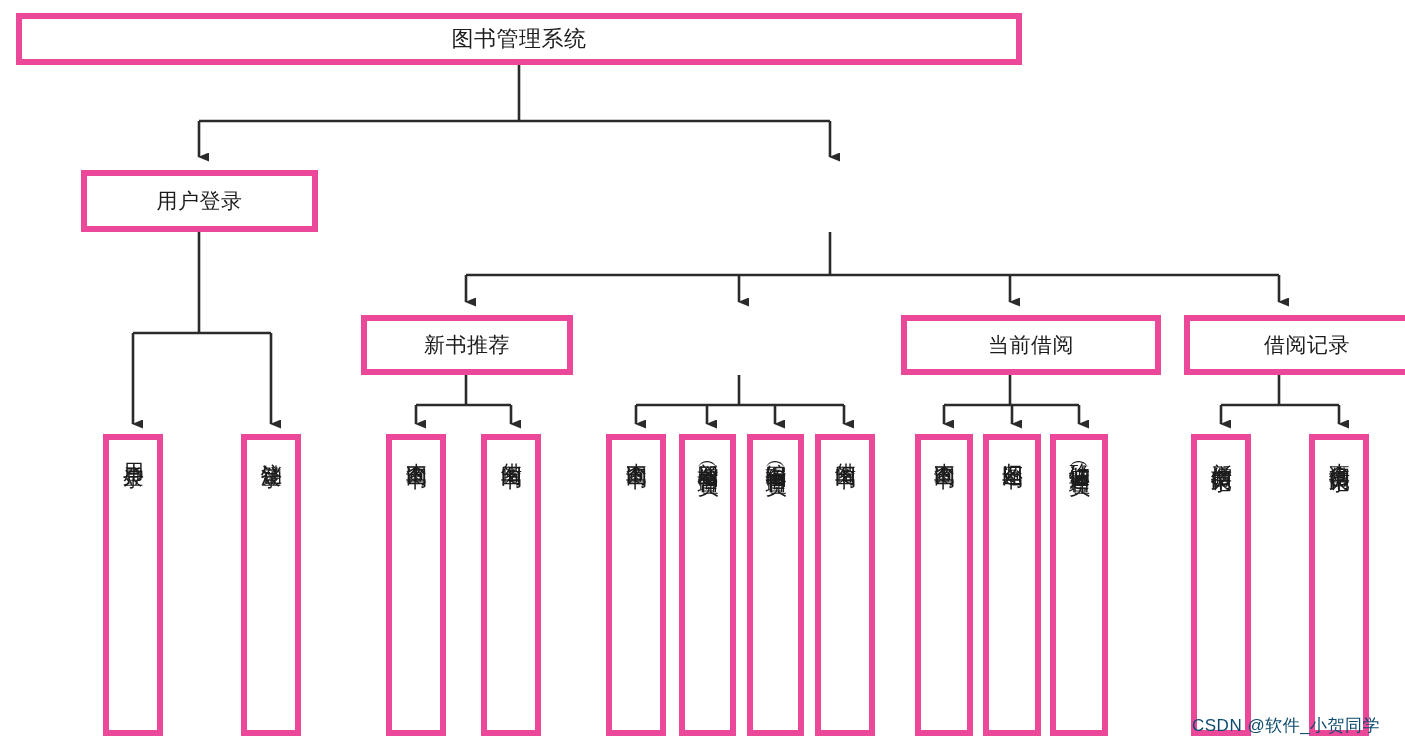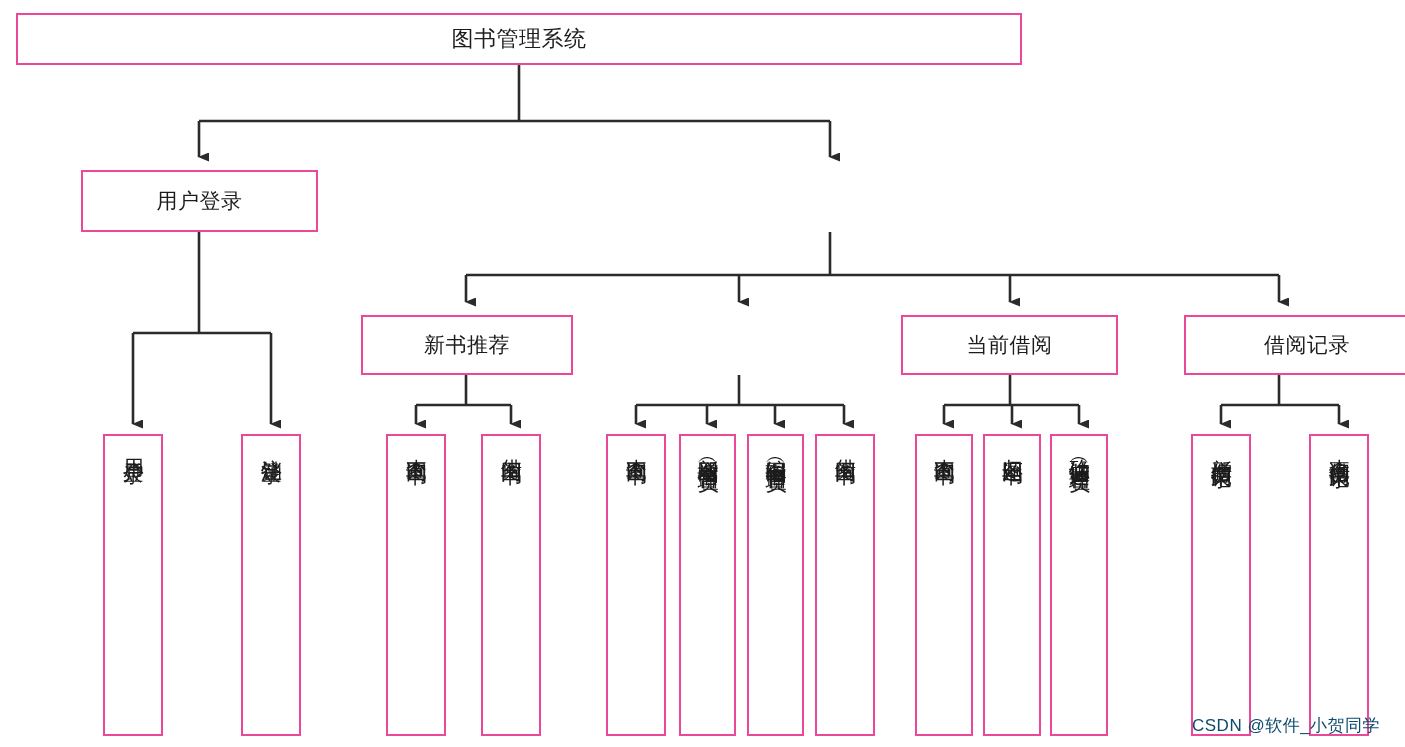--- a/index.html
+++ b/index.html
@@ -23,21 +23,21 @@
     left: 0;
     top: 0;
     width: 1405px;
     height: 747px;
     pointer-events: none;
   }
   .node {
     position: absolute;
     box-sizing: border-box;
     background: #ffffff;
-    border: 2px solid #ec4899;
+    border: 6px solid #ec4899;
     display: flex;
     align-items: center;
     justify-content: center;
     z-index: 2;
   }
   .node .lbl {
     font-size: 21px;
     line-height: 1.15;
     color: #1c1c1c;
     letter-spacing: 0.5px;
@@ -129,21 +129,21 @@
     <span class="lbl">图书管理系统</span>
   </div>
 
   <div class="node" style="left:81px; top:170px; width:237px; height:62px;">
     <span class="lbl">用户登录</span>
   </div>
 
   <div class="node" style="left:361px; top:315px; width:212px; height:60px;font-family:Liberation Serif, serif;">
     <span class="lbl">新书推荐</span>
   </div>
-  <div class="node" style="left:901px; top:315px; width:217px; height:60px;">
+  <div class="node" style="left:901px; top:315px; width:260px; height:60px;">
     <span class="lbl">当前借阅</span>
   </div>
   <div class="node" style="left:1170px; top:315px; width:246px; height:60px;margin-left:14px;">
     <span class="lbl">借阅记录</span>
   </div>
 
   <div class="node leaf" style="left:103px; top:434px; width:60px; height:302px;">
     <span class="lbl">用户登录</span>
   </div>
   <div class="node leaf" style="left:241px; top:434px; width:60px; height:302px;">

